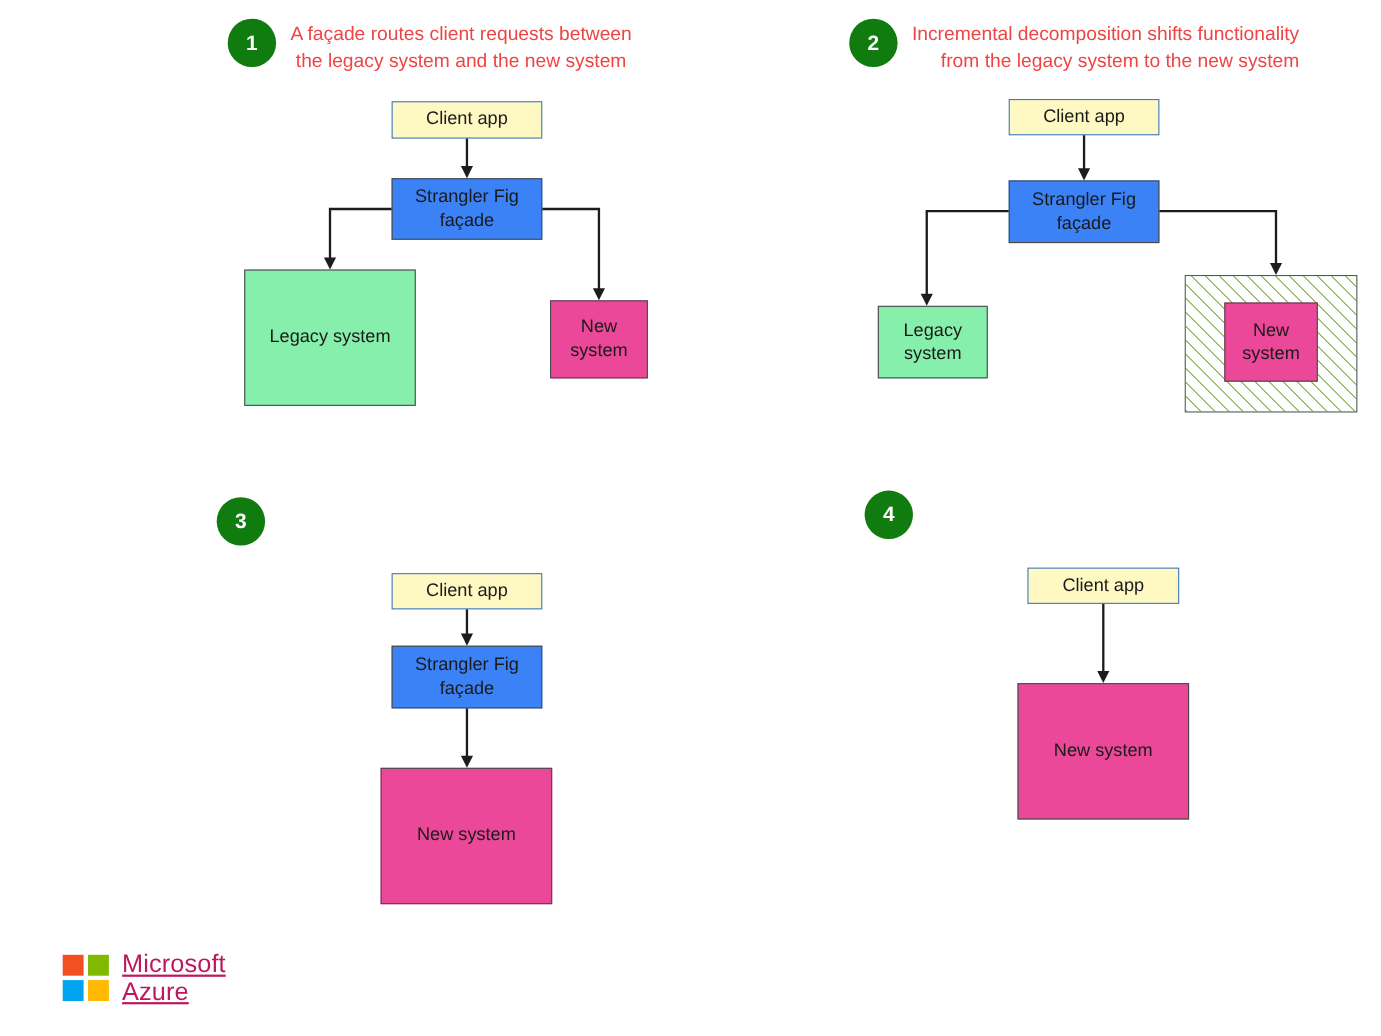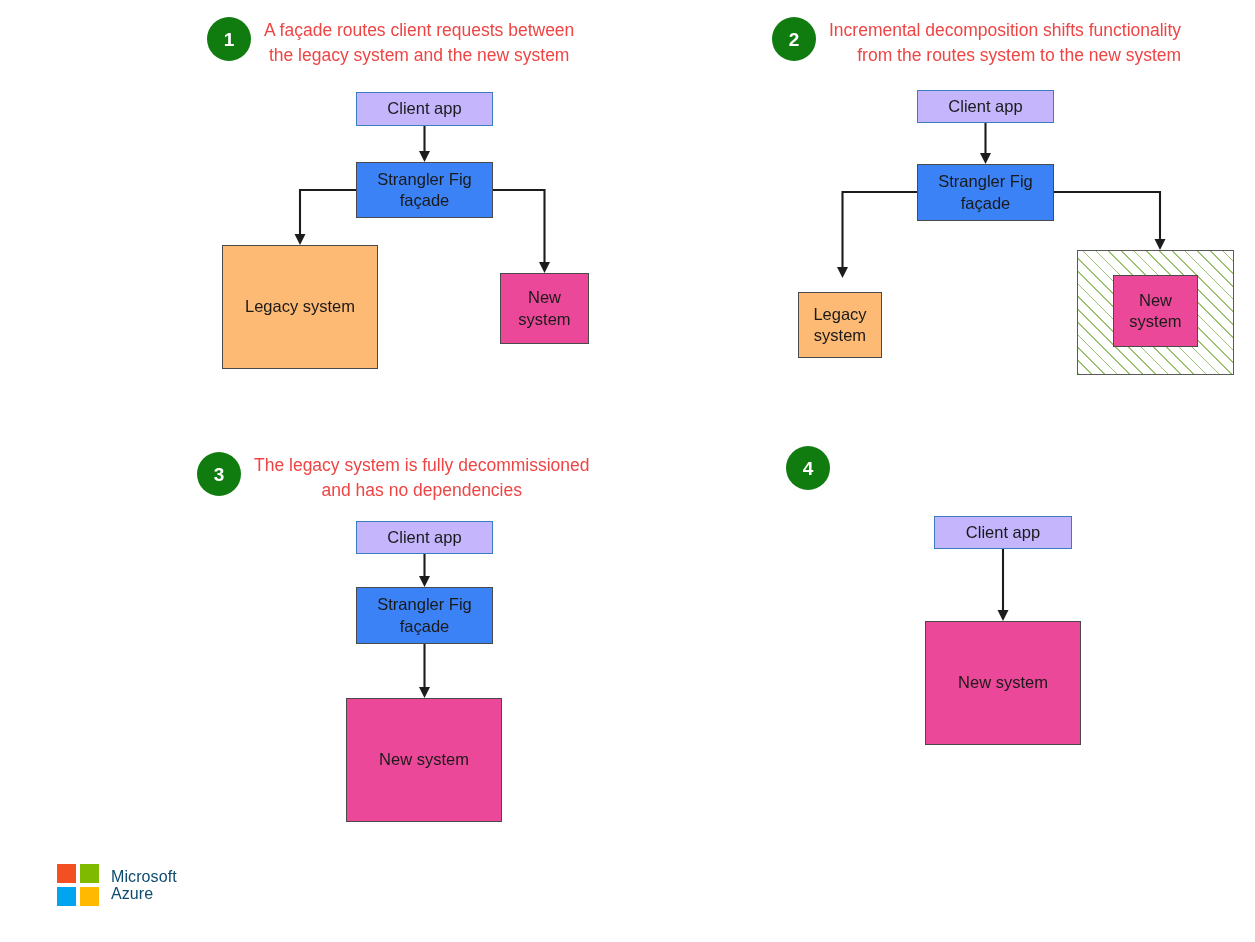--- a/index.html
+++ b/index.html
@@ -62,29 +62,29 @@
     display: flex;
     align-items: center;
     justify-content: center;
     text-align: center;
     font-size: 16.5px;
     line-height: 1.3;
     white-space: pre-line;
     color: #1a1a1a;
   }
   .node-client {
-    background: #c4b5fd;
+    background: #fef9c3;
     border: 1.4px solid #3B7BBF;
   }
   .node-facade {
     background: #3b82f6;
     border: 1.4px solid #4A4A4A;
   }
   .node-legacy {
-    background: #fdba74;
+    background: #86efac;
     border: 1.4px solid #4A4A4A;
   }
   .node-new {
     background: #ec4899;
     border: 1.4px solid #4A4A4A;
   }
   .node-hatched {
     background-color: #ffffff;
     background-image: repeating-linear-gradient(
         45deg,
@@ -118,25 +118,26 @@
   .logo-grid {
     display: grid;
     grid-template-columns: 19px 19px;
     grid-template-rows: 19px 19px;
     gap: 4px;
     flex: 0 0 auto;
   }
   .logo-sq { width: 19px; height: 19px; }
   .logo-text {
     margin-left: 12px;
-    font-size: 16px;
+    font-size: 23px;
     line-height: 1.08;
-    color: #0c4a6e;
+    color: #be185d;
     white-space: pre-line;
     letter-spacing: .1px;
+    text-decoration: underline;
   }
 </style>
 </head>
 <body>
 
 <div class="canvas">
 
   <div class="step-header" style="left:207px; top:17px; width:400px;">
     <div class="step-badge">1</div>
     <div class="step-caption calign">A façade routes client requests between
@@ -161,29 +162,29 @@
     <polyline points="356,190 300,190 300,236"></polyline>
     <polygon points="300,245 294.5,234 305.5,234"></polygon>
 
     <polyline points="493,190 544.5,190 544.5,264"></polyline>
     <polygon points="544.5,273 539,262 550,262"></polygon>
   </svg>
 
   <div class="step-header" style="left:772px; top:17px; width:440px;">
     <div class="step-badge">2</div>
     <div class="step-caption ralign">Incremental decomposition shifts functionality
-from the routes system to the new system</div>
+from the legacy system to the new system</div>
   </div>
 
   <div class="node node-client" style="left:917px; top:90px; width:137px; height:33px;">Client app</div>
 
   <div class="node node-facade" style="left:917px; top:164px; width:137px; height:57px;">Strangler Fig
 façade</div>
 
-  <div class="node node-legacy" style="left:798px; top:292px; width:84px; height:66px;">Legacy
+  <div class="node node-legacy" style="left:798px; top:278px; width:100px; height:66px;">Legacy
 system</div>
 
   <div class="node node-hatched" style="left:1077px; top:250px; width:157px; height:125px;"></div>
 
   <div class="node node-new" style="left:1113px; top:275px; width:85px; height:72px;">New
 system</div>
 
   <svg class="conn" style="left:0; top:0; width:1255px; height:942px;">
 
     <line x1="985.5" y1="123" x2="985.5" y2="155"></line>
@@ -191,22 +192,20 @@
 
     <polyline points="917,192 842.5,192 842.5,269"></polyline>
     <polygon points="842.5,278 837,267 848,267"></polygon>
 
     <polyline points="1054,192 1160,192 1160,241"></polyline>
     <polygon points="1160,250 1154.5,239 1165.5,239"></polygon>
   </svg>
 
   <div class="step-header" style="left:197px; top:452px; width:410px;">
     <div class="step-badge">3</div>
-    <div class="step-caption calign">The legacy system is fully decommissioned
-and has no dependencies</div>
   </div>
 
   <div class="node node-client" style="left:356px; top:521px; width:137px; height:33px;">Client app</div>
 
   <div class="node node-facade" style="left:356px; top:587px; width:137px; height:57px;">Strangler Fig
 façade</div>
 
   <div class="node node-new" style="left:346px; top:698px; width:156px; height:124px;">New system</div>
 
   <svg class="conn" style="left:0; top:0; width:1255px; height:942px;">

